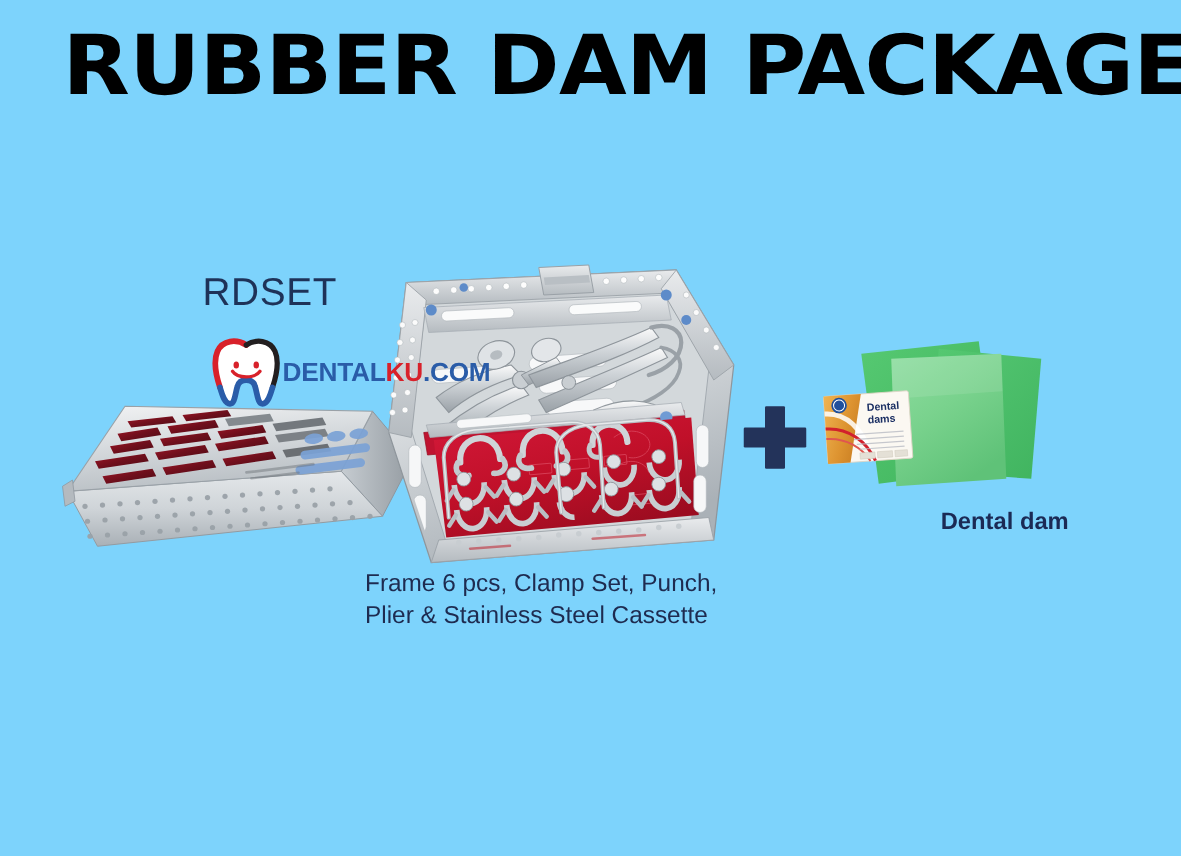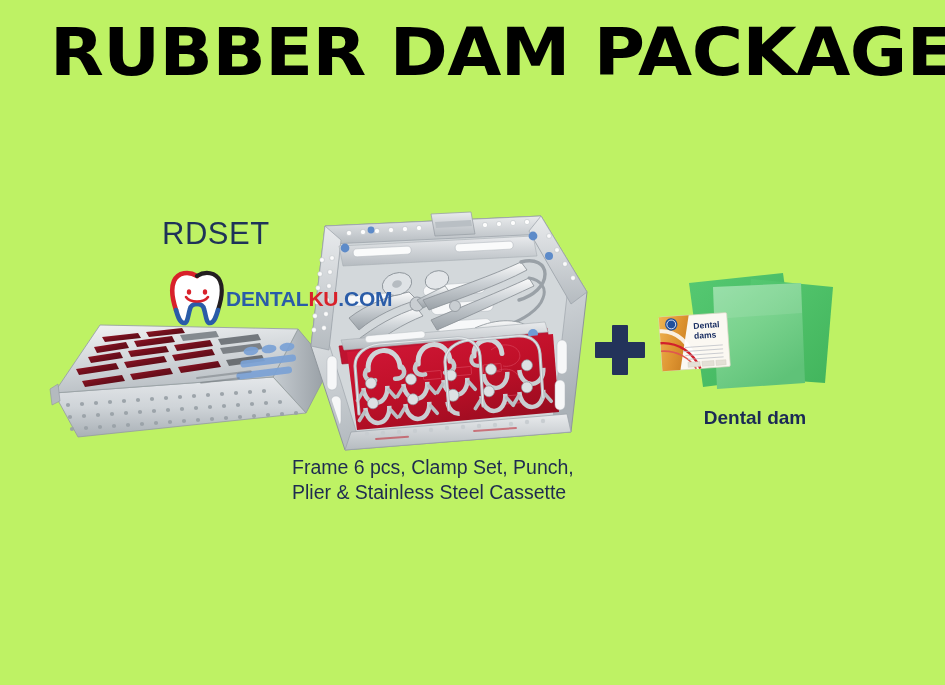--- a/index.html
+++ b/index.html
@@ -6,21 +6,21 @@
     margin: 0; padding: 0;
     background: #ffffff;
   }
   body {
     width: 945px; height: 685px;
     position: relative;
     overflow: hidden;
     font-family: "Liberation Sans", sans-serif;
     -webkit-font-smoothing: antialiased;
   }
-  .stage { position: absolute; inset: 0; background: #bef264; text-decoration: underline; }
+  .stage { position: absolute; inset: 0; background: #7dd3fc; text-decoration: underline; }
 
   
   .title {
     position: absolute;
     left: 50px; top: 18px;
     width: 860px;
     font-family: "DejaVu Sans", sans-serif;
     font-weight: 700;
     font-size: 66px;
     line-height: 70px;
@@ -69,21 +69,21 @@
     width: 300px;
     font-size: 19.5px;
     line-height: 25px;
     color: #1e2b50;
     font-weight: 400;
   }
   .caption-dam {
     position: absolute;
     left: 655px; top: 407px;
     width: 200px;
-    text-align: center;
+    text-align: right;
     font-size: 19px;
     font-weight: 700;
     color: #1b2a55;
   }
 
   
   .photo { position: absolute; }
   .photo svg { display: block; width: 100%; height: 100%; }
 </style>
 </head>

